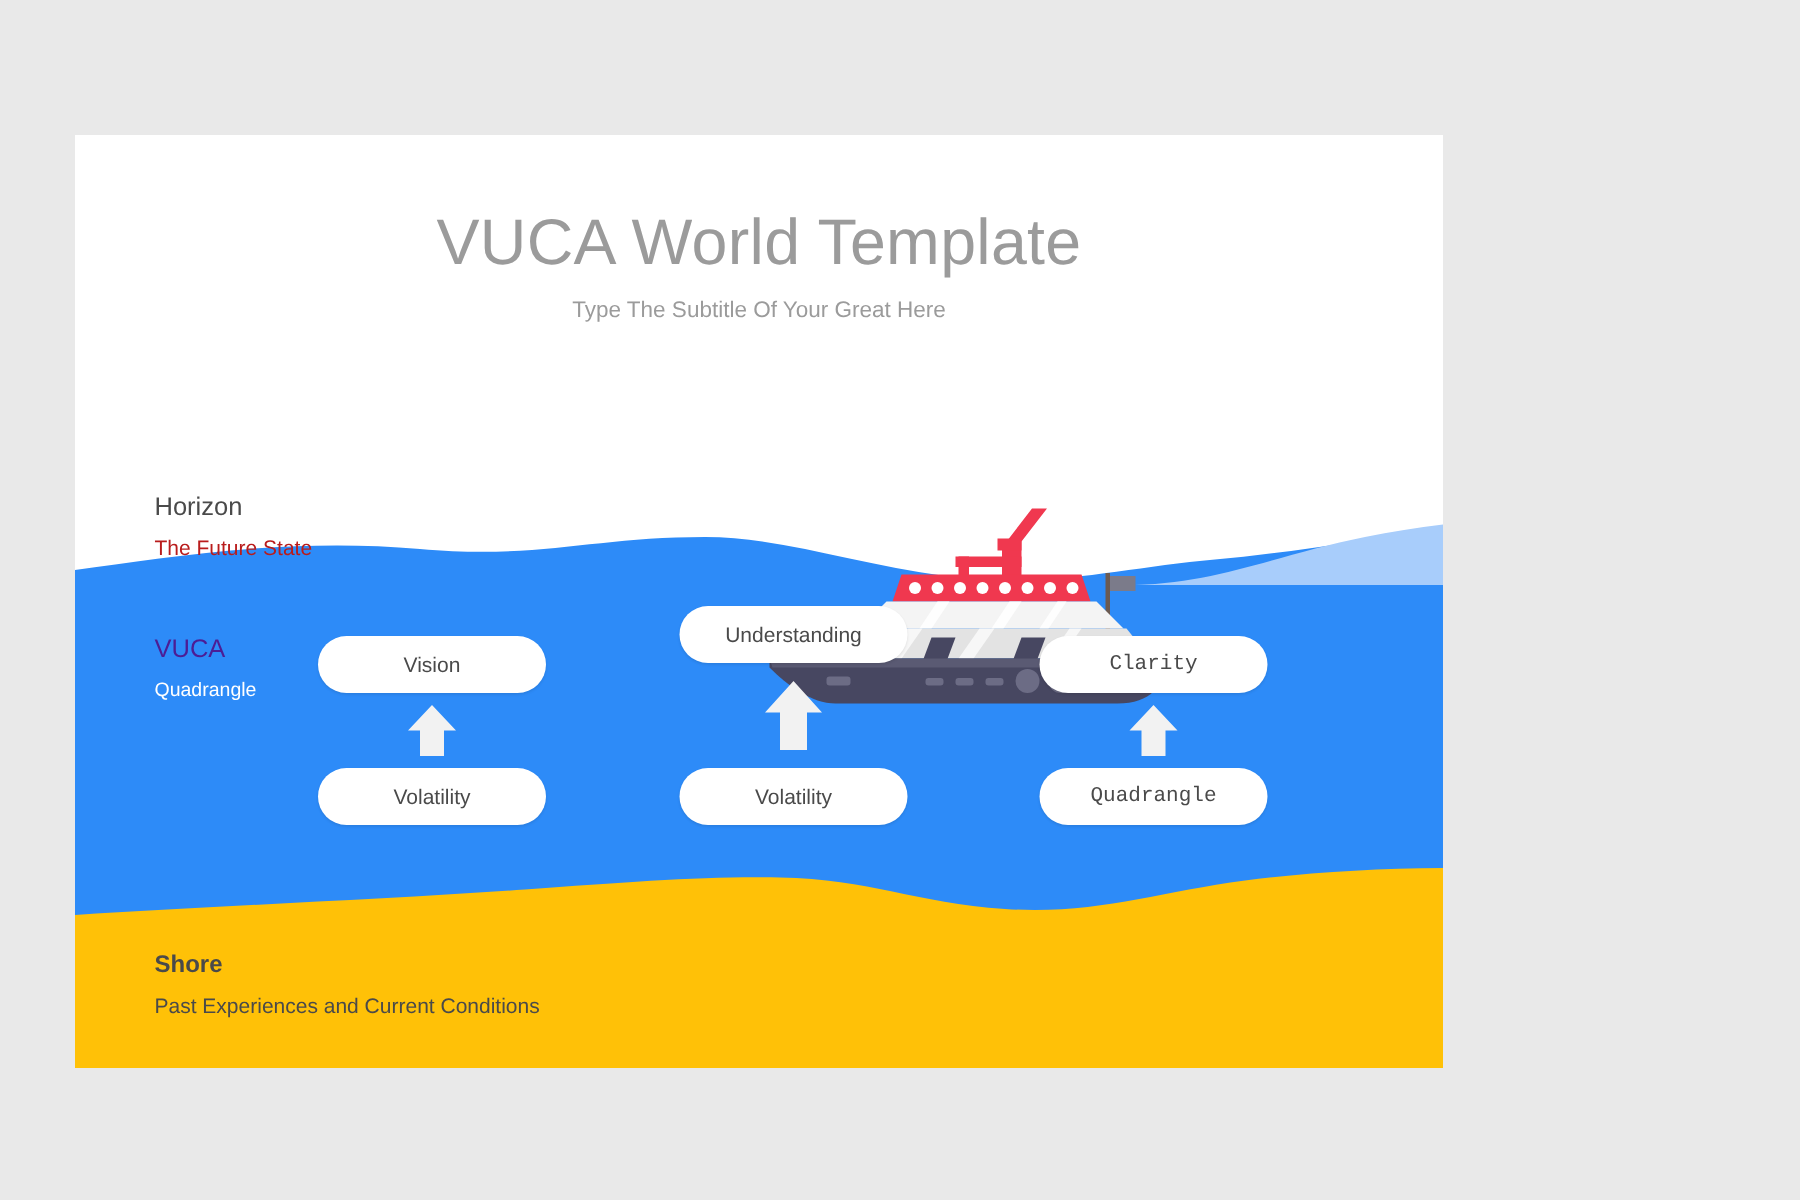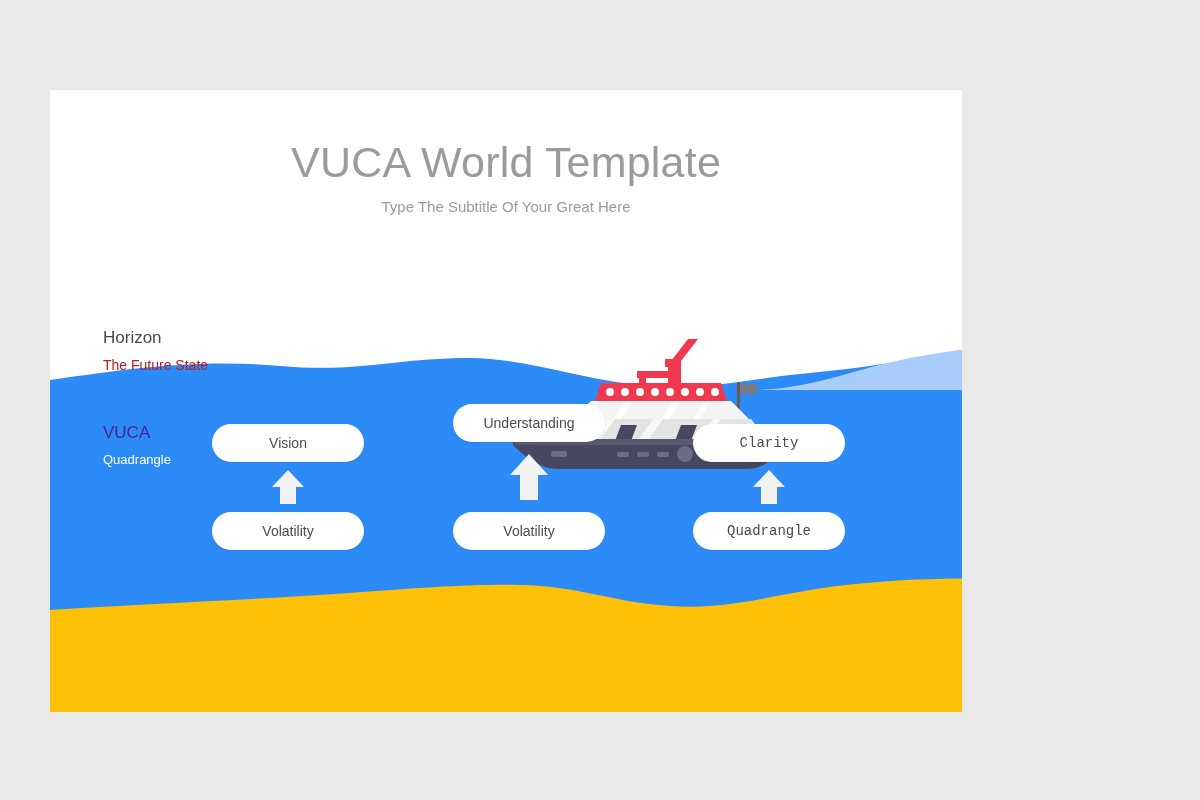--- a/index.html
+++ b/index.html
@@ -162,20 +162,24 @@
   <div class="label-block" id="horizon-block">
     <div class="label-title">Horizon</div>
     <div class="label-sub">The Future State</div>
   </div>
 
   <div class="label-block" id="vuca-block">
     <div class="label-title">VUCA</div>
     <div class="label-sub">Quadrangle</div>
   </div>
 
+  <div class="label-block" id="shore-block">
+    <div class="label-title">Shore</div>
+    <div class="label-sub">Past Experiences and Current Conditions</div>
+  </div>
 
   <div class="column" id="col-0" style="left:162px; top:334px;">
     <div class="pill">Vision</div>
     <div class="arrow-wrap">
       <svg class="arrow" width="40" height="40" viewBox="0 0 40 40" aria-hidden="true">
         <path fill="#f2f2f2" d="M20,3 L36,20 L28,20 L28,37 L12,37 L12,20 L4,20 Z"></path>
       </svg>
     </div>
     <div class="pill">Volatility</div>
   </div>

